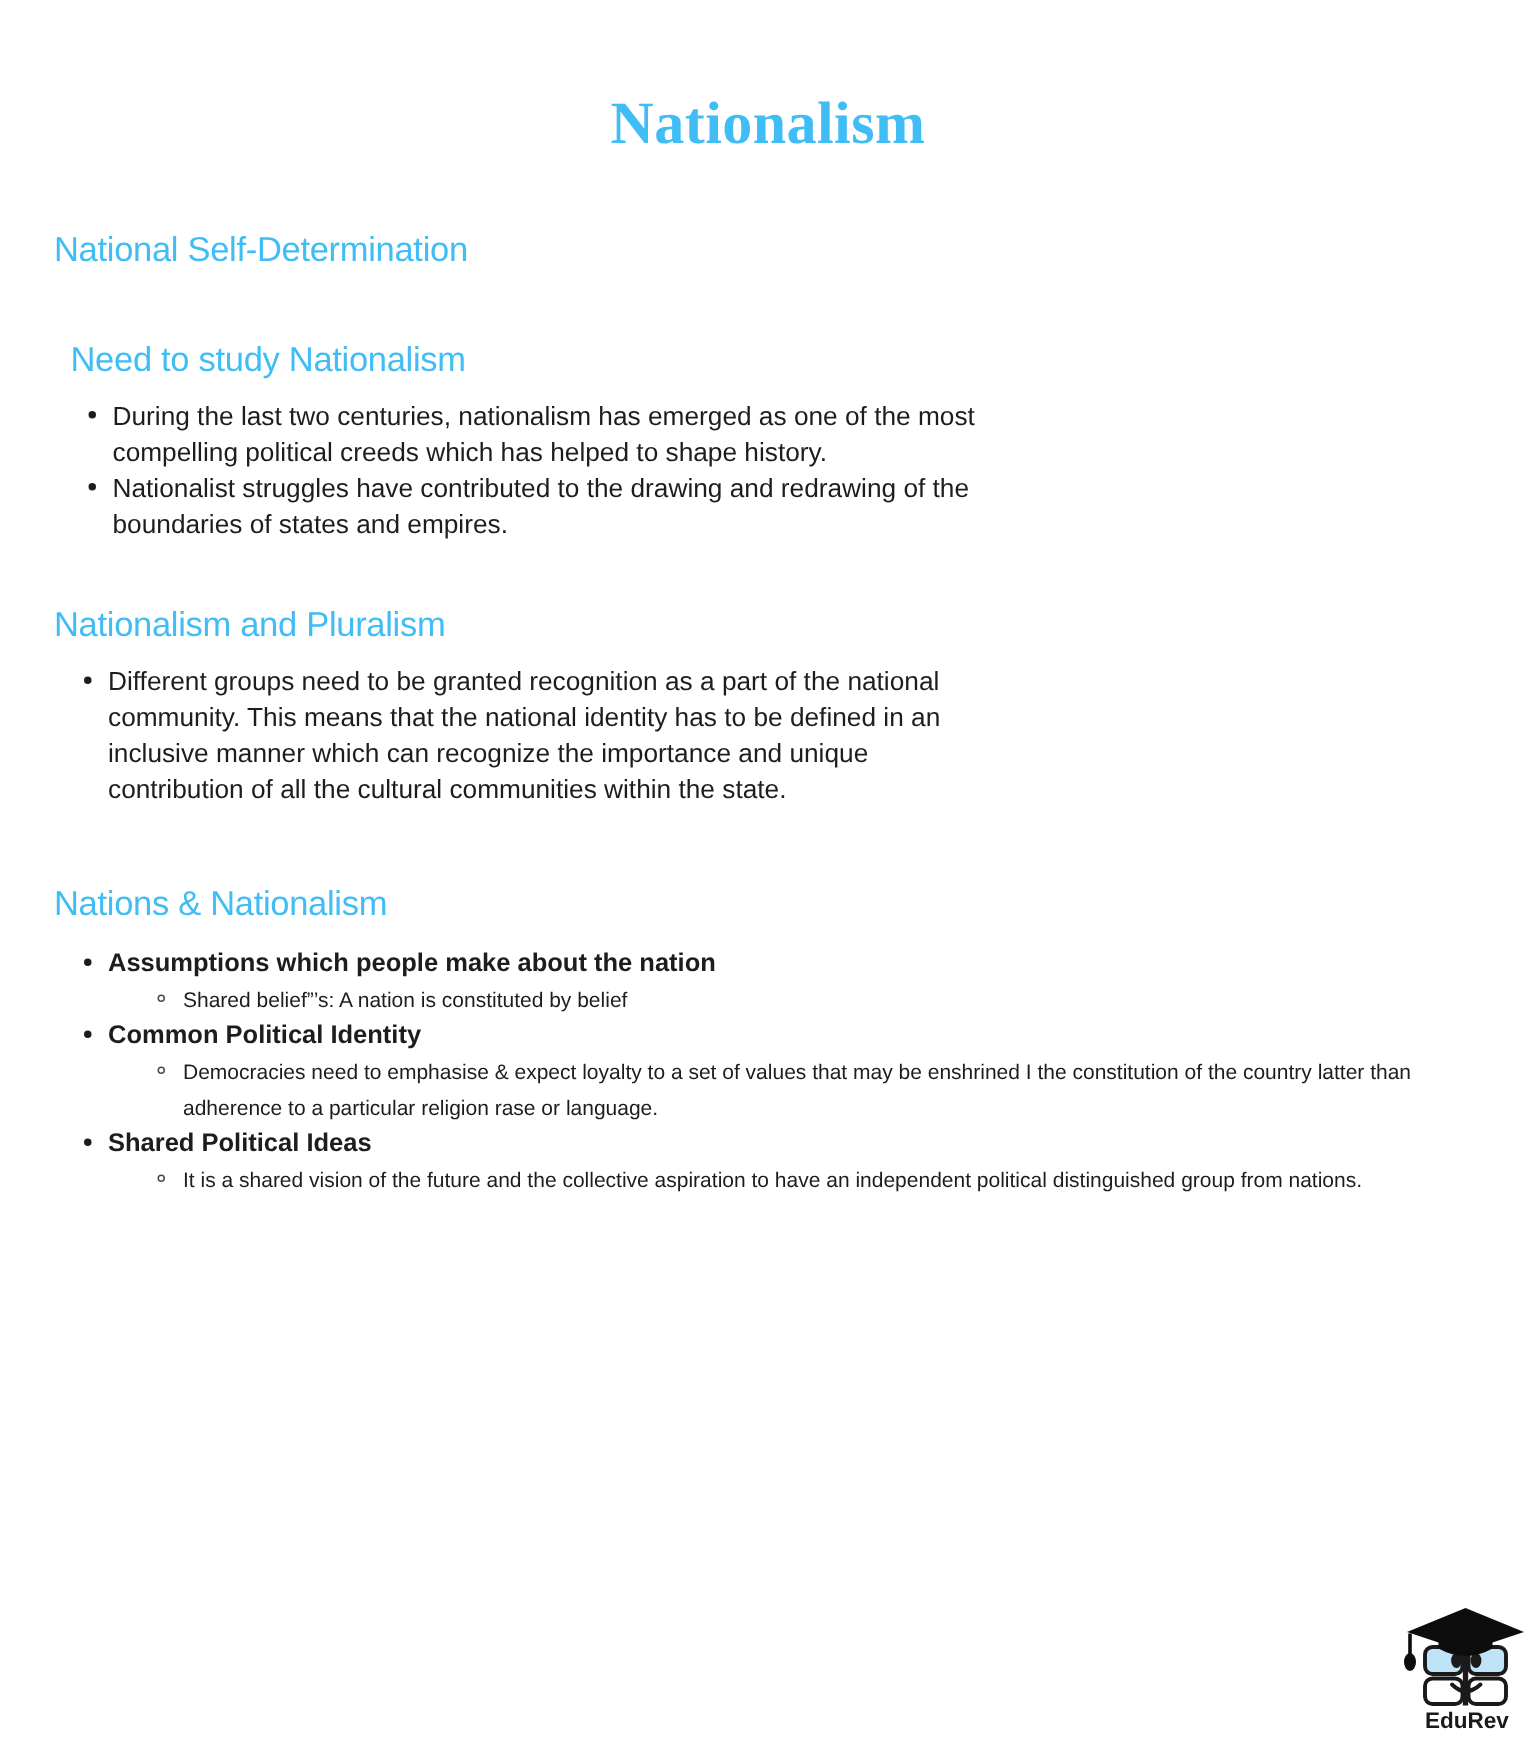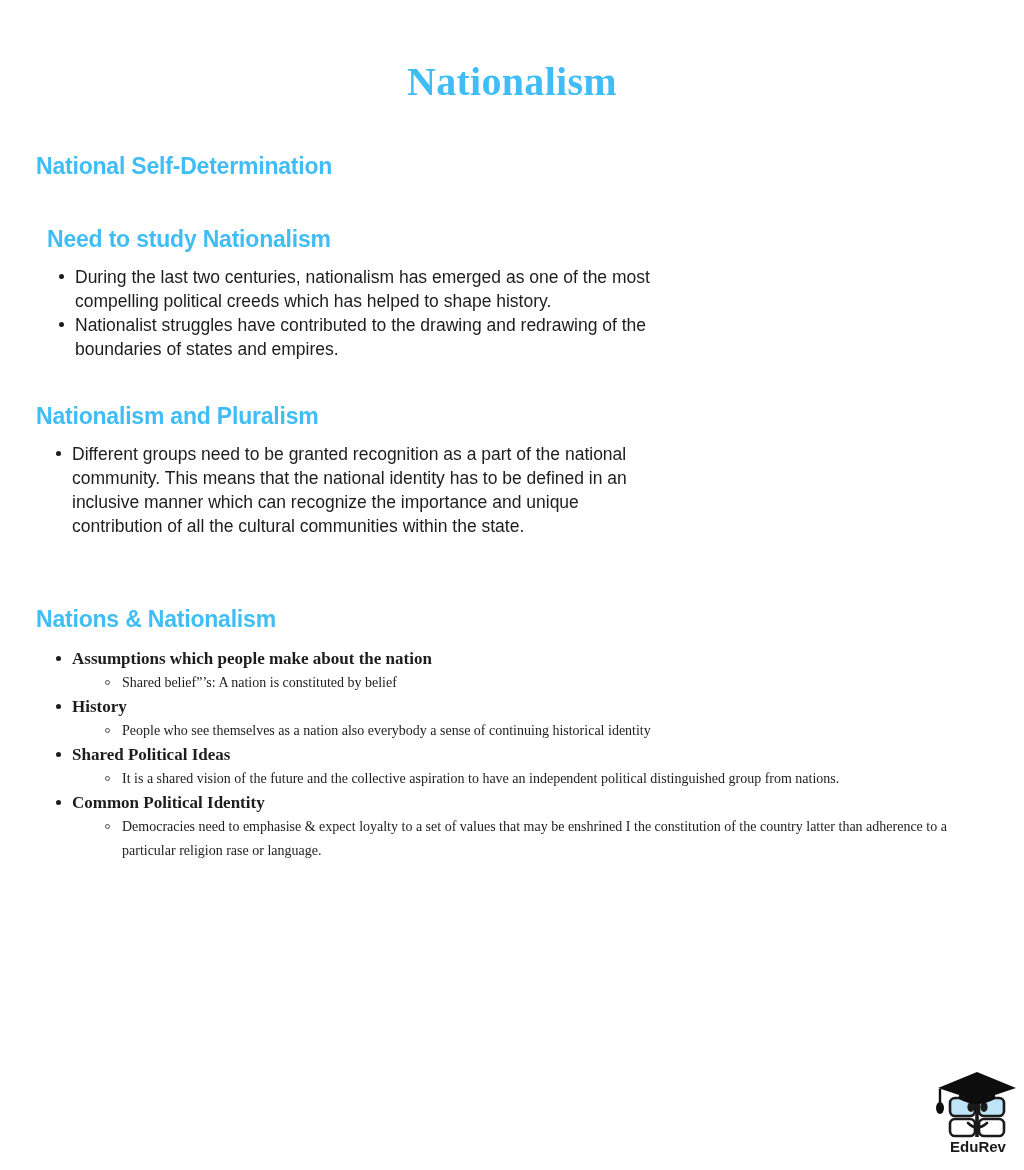--- a/index.html
+++ b/index.html
@@ -30,30 +30,30 @@
     margin: 0;
     padding-top: 58px;
     letter-spacing: 0.3px;
   }
   .section {
     padding-left: 36px;
     padding-right: 30px;
   }
   .section-heading {
     font-family: "Liberation Sans", sans-serif;
-    font-weight: bold;
+    font-weight: normal;
     font-size: 23px;
     color: #41bdf5;
     margin: 0;
     letter-spacing: -0.2px;
   }
   .sec1 { margin-top: 48px; }
   .sec2 { margin-top: 42px; }
   .sec3 { margin-top: 46px; padding-left: 47px; }
-  .sec4 { margin-top: 68px; }
+  .sec4 { margin-top: 51px; }
 
   ul.bullets {
     list-style: none;
     margin: 0;
     padding: 0;
   }
   ul.bullets.lvl1 {
     margin-top: 12px;
     padding-left: 14px;
   }
@@ -89,21 +89,20 @@
     padding-left: 14px;
   }
   .sec4 li.item {
     position: relative;
     padding-left: 22px;
     font-size: 17px;
     line-height: 24px;
     font-weight: bold;
     color: #1d1d1d;
     margin-bottom: 0;
-    font-family: Liberation Serif, serif;
   }
   .sec4 li.item::before {
     content: "";
     position: absolute;
     left: 6px;
     top: 9px;
     width: 5px;
     height: 5px;
     border-radius: 50%;
     background: #1d1d1d;
@@ -182,40 +181,32 @@
     <ul class="outline">
       <li class="item">
         <span>Assumptions which people make about the nation</span>
         <ul class="sub">
           <li class="subitem">
             <span class="w-wide">Shared belief”’s: A nation is constituted by belief</span>
           </li>
         </ul>
       </li>
       <li class="item">
-        <span>History</span>
+        <span>Common Political Identity</span>
         <ul class="sub">
           <li class="subitem">
-            <span class="w-wide">People who see themselves as a nation also everybody a sense of continuing historical identity</span>
+            <span class="w-wide">Democracies need to emphasise &amp; expect loyalty to a set of values that may be enshrined I the constitution of the country latter than adherence to a particular religion rase or language.</span>
           </li>
         </ul>
       </li>
       <li class="item">
         <span>Shared Political Ideas</span>
         <ul class="sub">
           <li class="subitem">
             <span class="w-wide">It is a shared vision of the future and the collective aspiration to have an independent political distinguished group from nations.</span>
-          </li>
-        </ul>
-      </li>
-      <li class="item">
-        <span>Common Political Identity</span>
-        <ul class="sub">
-          <li class="subitem">
-            <span class="w-wide">Democracies need to emphasise &amp; expect loyalty to a set of values that may be enshrined I the constitution of the country latter than adherence to a particular religion rase or language.</span>
           </li>
         </ul>
       </li>
     </ul>
   </div>
 
   <div class="logo">
     <svg viewBox="0 0 92 90" width="92" height="90">
 
       <g>

